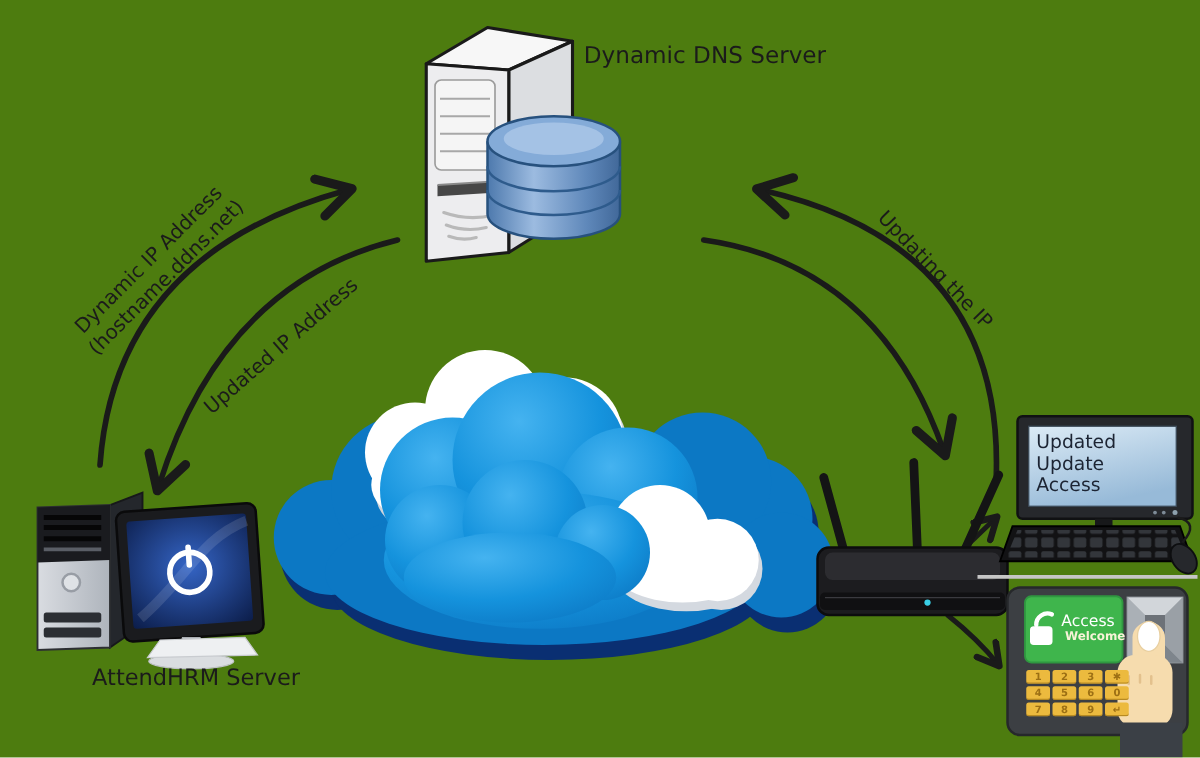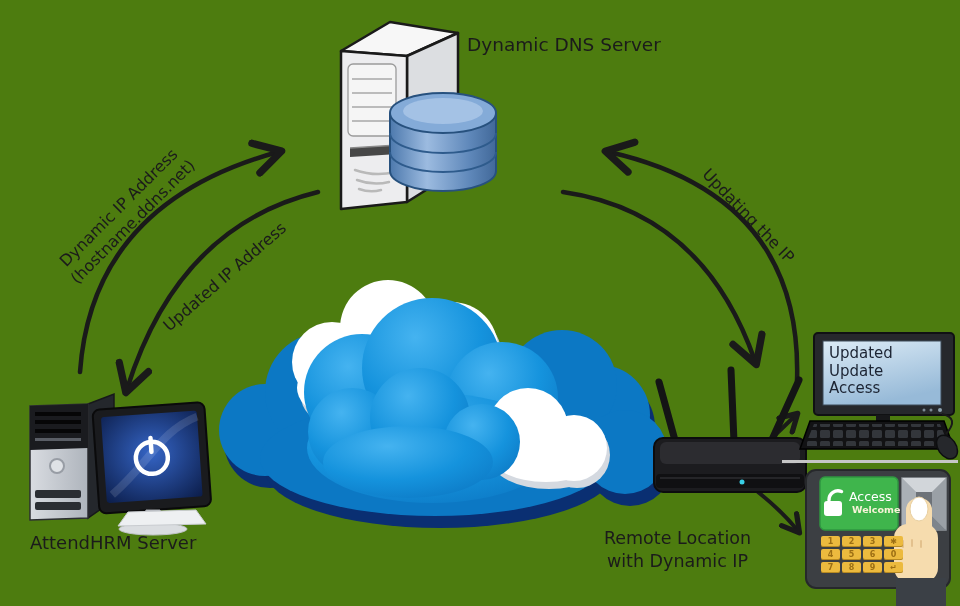--- a/index.html
+++ b/index.html
@@ -3,21 +3,21 @@
 <meta charset="utf-8">
 <style>
   html,body { margin:0; padding:0; background:#ffffff; }
   .stage {
     position:relative; width:960px; height:606px; background:#4d7c0f;
     overflow:hidden; font-family:"DejaVu Sans", sans-serif; color:#1b1b1b;
   }
   .stage svg.art { position:absolute; left:0; top:0; width:960px; height:606px; }
   .lbl { position:absolute; white-space:nowrap; color:#1b1b1b; }
   .lbl-dns { left:467px; top:34px; font-size:18.5px; }
-  .lbl-attendhrm { left:30px; top:532px; width:210px; text-align:left; font-size:18px; }
+  .lbl-attendhrm { left:30px; top:532px; width:210px; text-align:right; font-size:18px; }
   .lbl-remote { left:580px; top:527px; width:195px; text-align:center; font-size:17.5px; line-height:23px; white-space:normal; }
   .rot { position:absolute; white-space:nowrap; text-align:center; font-size:16px; line-height:20px; }
   .rot-dynip { left:126px; top:215px; transform:translate(-50%,-50%) rotate(-45deg); }
   .rot-updated { left:225px; top:277px; transform:translate(-50%,-50%) rotate(-41deg); }
   .rot-updating { left:748px; top:216px; transform:translate(-50%,-50%) rotate(46deg); }
   .uc-screen-text { position:absolute; left:829px; top:345px; font-size:15px; line-height:17.5px; color:#1c2433; }
   .access-title { position:absolute; left:849px; top:489px; font-size:12.5px; font-weight:normal; color:#ffffff; }
   .access-sub { position:absolute; left:852px; top:504px; font-size:9.5px; font-weight:bold; color:#f7f3d8;text-align:center; }
   .keypad {
     position:absolute; left:821px; top:536px;
@@ -240,24 +240,20 @@
       <rect x="894" y="524" width="44" height="58" rx="14" fill="#f6dcae"></rect>
       <path d="M903,541 v6 M912,540 v6 M921,541 v6" stroke="#e3c18d" stroke-width="2" stroke-linecap="round"></path>
       <rect x="896" y="578" width="50" height="28" fill="#3b4046"></rect>
     </g>
   </svg>
 
   <div class="lbl lbl-dns">Dynamic DNS Server</div>
 
   <div class="lbl lbl-attendhrm">AttendHRM Server</div>
 
-  <div class="lbl lbl-remote">
-    <div>Remote Location</div>
-    <div>with Dynamic IP</div>
-  </div>
 
   <div class="rot rot-dynip">
     <div>Dynamic IP Address</div>
     <div>(hostname.ddns.net)</div>
   </div>
 
   <div class="rot rot-updated">Updated IP Address</div>
 
   <div class="rot rot-updating">Updating the IP</div>
 

